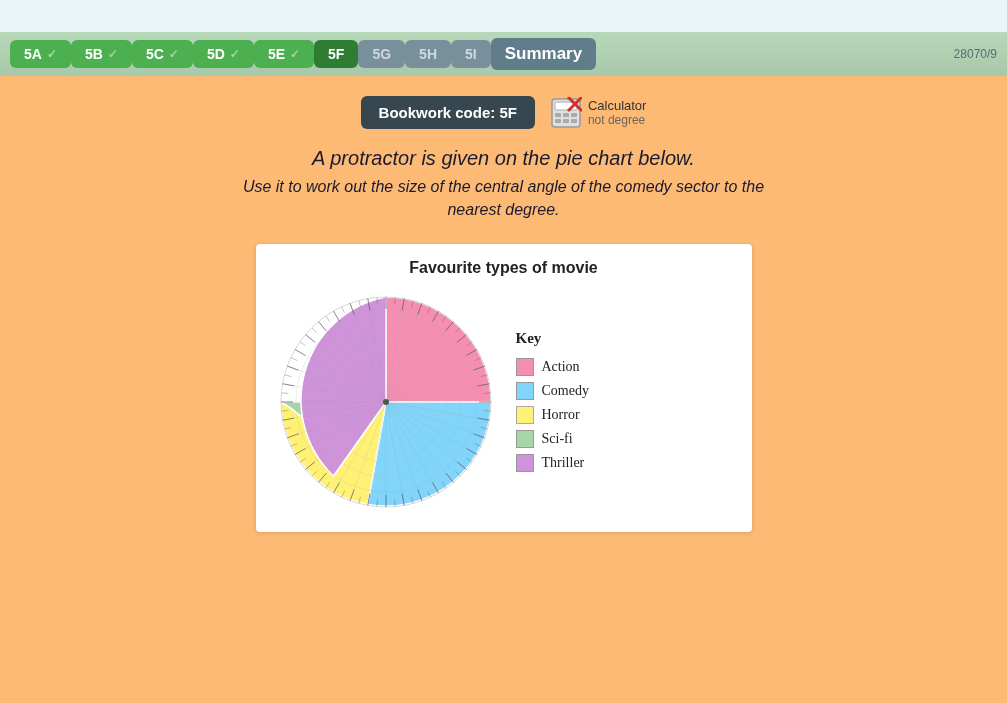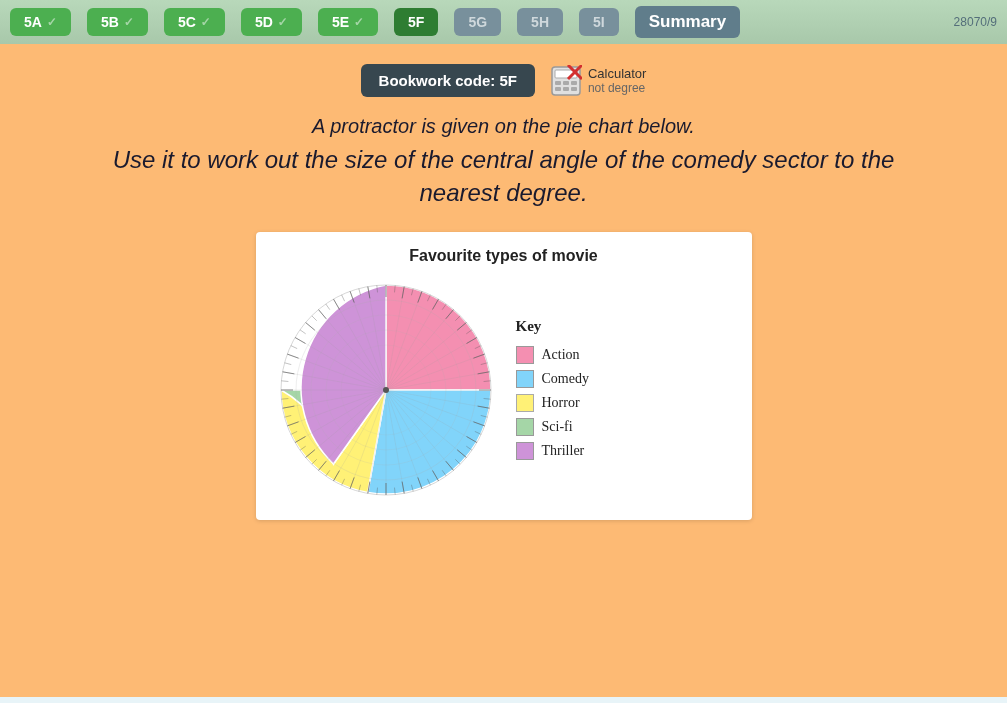--- a/index.html
+++ b/index.html
@@ -10,22 +10,23 @@
       min-height: 703px;
       overflow: hidden;
     }
 
     
     .top-nav {
       background: #c8e6c9;
       display: flex;
       align-items: center;
       padding: 6px 10px;
-      gap: 16px;
+      gap: 0;
       background: linear-gradient(180deg, #b8d8ba 0%, #a8c8aa 100%);
+      margin-top: 32px;
     }
 
     .nav-tab {
       background: #4caf50;
       color: white;
       padding: 6px 14px;
       border-radius: 6px;
       font-size: 14px;
       font-weight: bold;
       cursor: pointer;
@@ -99,21 +100,21 @@
     .question-text {
       text-align: center;
       font-size: 20px;
       color: #1a1a2e;
       margin-bottom: 8px;
       font-style: italic;
     }
 
     .question-subtext {
       text-align: center;
-      font-size: 24px;
+      font-size: 16px;
       color: #1a1a2e;
       margin-bottom: 25px;
       font-style: italic;
     }
 
     
     .chart-container {
       background: white;
       border-radius: 4px;
       width: 496px;

